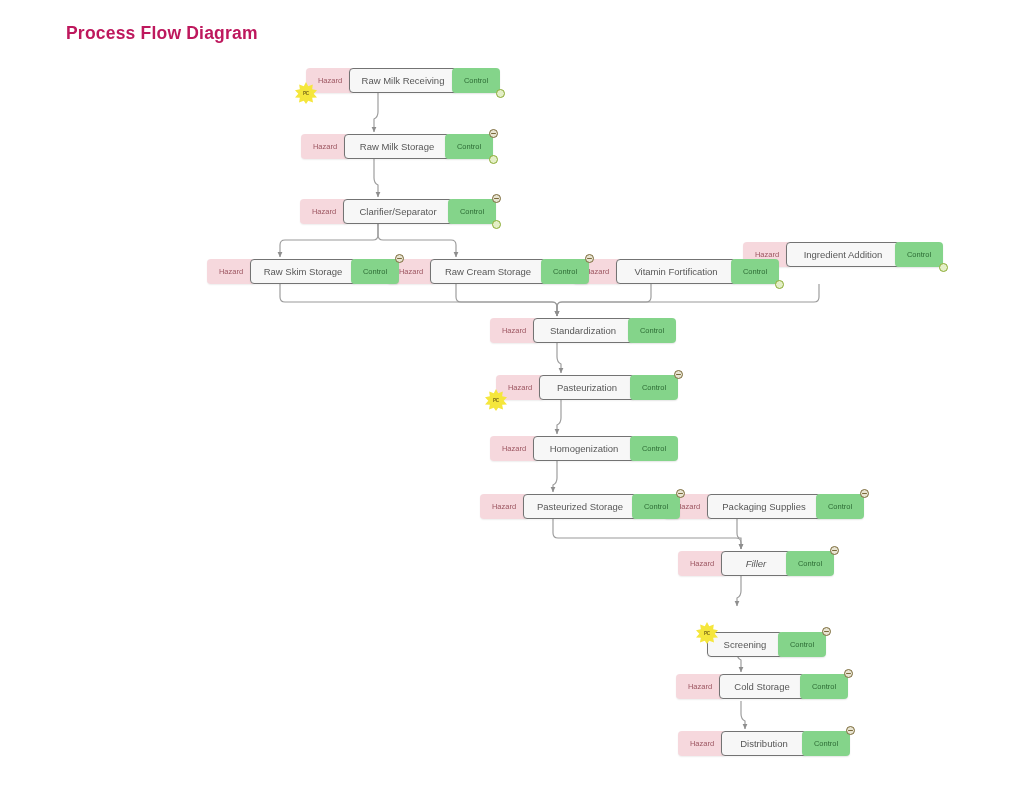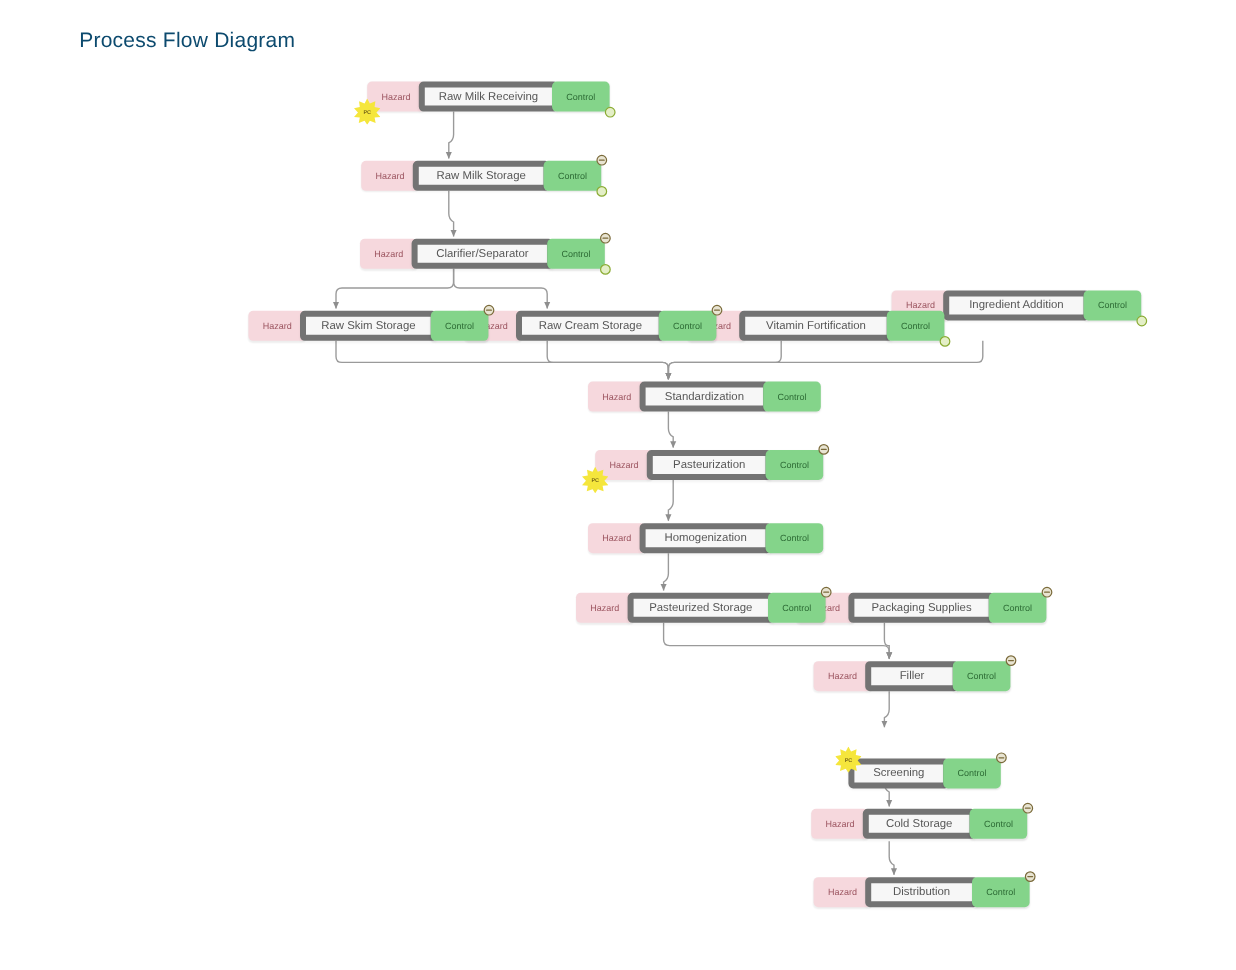--- a/index.html
+++ b/index.html
@@ -9,22 +9,22 @@
     background:#ffffff;
     font-family:"Liberation Sans", sans-serif;
     overflow:hidden;
     position:relative;
     color:#444;
   }
   #page-title{
     position:absolute;
     left:66px; top:23px;
     font-size:17.5px;
-    font-weight:400;
-    color:#0c4a6e;
+    font-weight:700;
+    color:#be185d;
     letter-spacing:.2px;
   }
   #canvas{
     position:absolute;
     left:0; top:0;
     width:1030px; height:808px;
   }
   #edges{
     position:absolute;
     left:0; top:0;
@@ -46,21 +46,21 @@
     font-size:7.5px;
     border-radius:4px;
     padding:0 7px;
     margin-right:-5px;
     z-index:1;
     box-shadow:0 1px 1.5px rgba(0,0,0,.07);
   }
   .node-body{
     display:flex;align-items:center;justify-content:center;
     background:#f7f7f7;
-    border:5px solid #737373;
+    border:1px solid #737373;
     border-radius:4px;
     color:#575757;
     font-size:9.5px;
     padding:0 11px;
     z-index:2;
     white-space:nowrap;
     box-shadow:0 1px 2px rgba(0,0,0,.05);
   }
   .node-control{
     position:relative;
@@ -271,21 +271,21 @@
     <div class="node" style="left: 664px; top: 494px;">
       <div class="node-hazard" style="width: 34px;">Hazard</div>
       <div class="node-body" style="width: 90px;">Packaging Supplies</div>
       <div class="node-control" style="width: 34px;">
         <span>Control</span>
         <span class="dot dot-top"></span>
       </div>
     </div>
     <div class="node" style="left: 678px; top: 551px;">
       <div class="node-hazard" style="width: 34px;">Hazard</div>
-      <div class="node-body" style="width: 46px;">Filler</div>
+      <div class="node-body" style="width: 46px; font-style: italic;">Filler</div>
       <div class="node-control" style="width: 34px;">
         <span>Control</span>
         <span class="dot dot-top"></span>
       </div>
     </div>
     <div class="node" style="left: 707px; top: 632px;">
       <div class="node-body" style="width: 52px;">Screening</div>
       <div class="node-control" style="width: 34px;">
         <span>Control</span>
         <span class="dot dot-top"></span>

